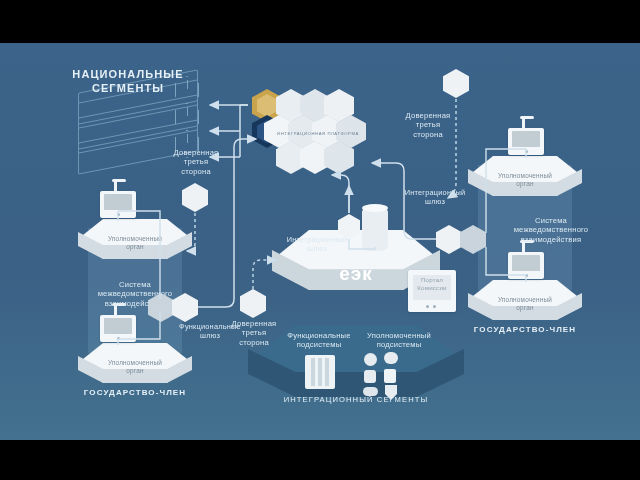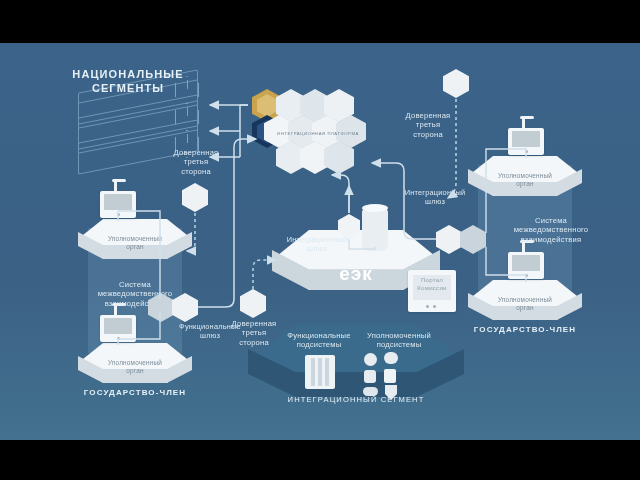--- a/index.html
+++ b/index.html
@@ -232,21 +232,21 @@
 
       <div class="lbl" style="left:356px;top:288px;width:86px;font-size:7.6px;">Уполномоченный
 подсистемы</div>
       <div style="position:absolute;left:364px;top:310px;width:13px;height:13px;border-radius:50%;background:#e6ecf0;"></div>
       <div style="position:absolute;left:384px;top:309px;width:14px;height:12px;border-radius:6px;background:#e6ecf0;"></div>
       <div style="position:absolute;left:364px;top:327px;width:12px;height:13px;background:#e6ecf0;border-radius:3px;"></div>
       <div style="position:absolute;left:384px;top:326px;width:12px;height:14px;background:#eef3f6;border-radius:2px;"></div>
       <div style="position:absolute;left:363px;top:344px;width:15px;height:9px;border-radius:5px;background:#dee6eb;"></div>
       <div style="position:absolute;left:385px;top:342px;width:12px;height:15px;background:#e6ecf0;clip-path:polygon(0 0,100% 0,100% 60%,50% 100%,0 60%);"></div>
 
-      <div class="lbl caps" style="left:266px;top:352px;width:180px;font-size:7.6px;">ИНТЕГРАЦИОННЫЙ СЕГМЕНТ</div>
+      <div class="lbl caps" style="left:266px;top:352px;width:180px;font-size:7.6px;">ИНТЕГРАЦИОННЫЙ СЕГМЕНТЫ</div>
     </div>
 
     <svg class="ov" viewBox="0 0 640 397">
       <defs>
         <marker id="ah" markerWidth="7" markerHeight="7" refX="6" refY="3.2" orient="auto">
           <path d="M0,0 L7,3.2 L0,6.4 z" fill="#cfe0ec"></path>
         </marker>
       </defs>
       <g fill="none" stroke="#cfe0ec" stroke-width="1.5">
 

